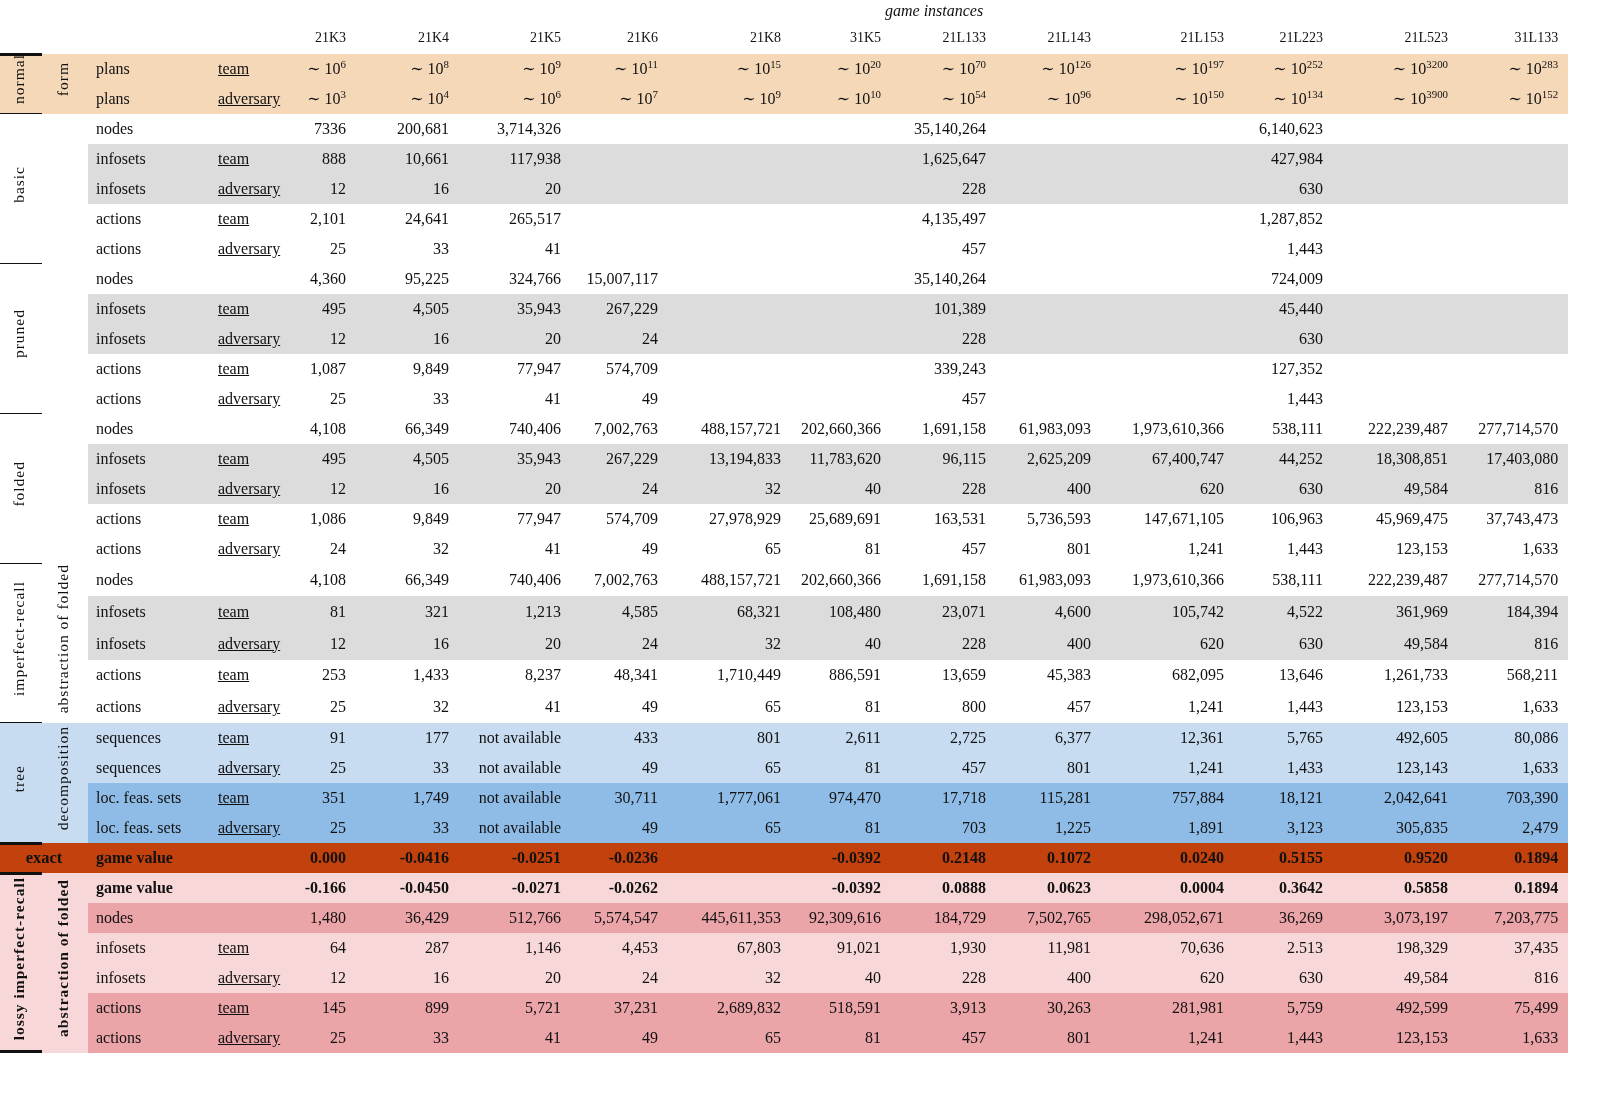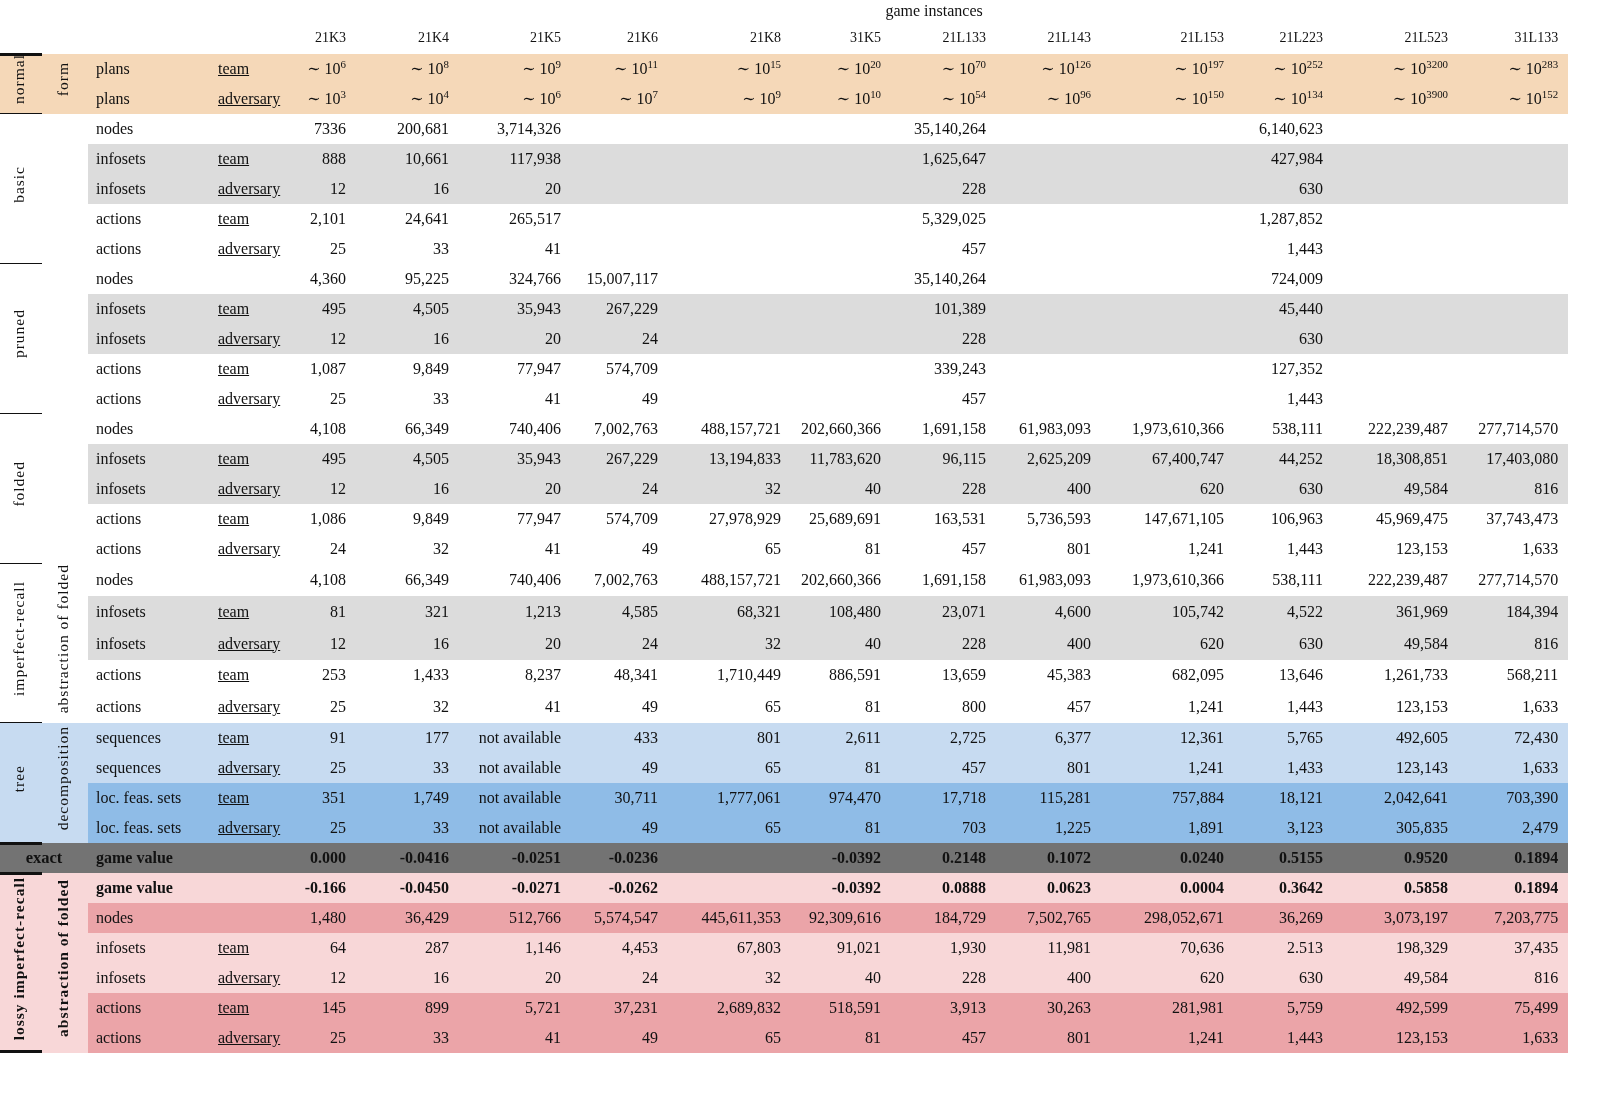--- a/index.html
+++ b/index.html
@@ -1,40 +1,40 @@
 <!DOCTYPE html>
 <html style="--orange: #f5d8b8; --gray: #dcdcdc; --blueL: #c7dbf1; --blueD: #8fbce7; --pinkL: #f8d7d8; --pinkD: #eba4a8;"><head>
 <meta charset="utf-8">
 <style>
   html,body{margin:0;padding:0;background:#ffffff;width:1624px;height:1100px;overflow:hidden;}
   body{font-family:"Liberation Serif","DejaVu Serif",serif;color:#111;}
   table{border-collapse:separate;border-spacing:0;table-layout:fixed;width:1568px;}
   td{padding:0;font-size:16px;line-height:30px;height:30px;white-space:nowrap;overflow:visible;}
   thead td{height:auto;}
   tr.title-row td{font-size:16px;line-height:22px;height:22px;}
-  td.table-title{text-align:center;}
+  td.table-title{text-align:center;font-style:italic;}
   td.colhead{text-align:right;padding-right:10px;font-size:14px;line-height:32px;height:32px;}
   td.metric{text-align:left;padding-left:8px;margin-top:20px;}
   td.agent{text-align:left;padding-left:4px;text-decoration:underline;}
   td.val{text-align:right;padding-right:10px;}
   sup{font-size:0.68em;line-height:0;}
   
   td.rot{text-align:center;vertical-align:middle;}
   td.rot > span{display:inline-block;writing-mode:vertical-rl;transform:rotate(180deg);white-space:nowrap;font-size:15.5px;letter-spacing:1px;}
   td.exact-label{text-align:center;font-weight:bold;font-size:16.5px;}
   tr.bold td{font-weight:bold;}
   
   tr.t-orange > td{background:var(--orange);}
   tr.t-none > td{background:#ffffff;}
   tr.t-none.shaded > td.on{background:var(--gray);}
   tr.t-blue > td{background:var(--blueL);}
   tr.t-blue.shaded > td.on{background:var(--blueD);}
   tr.t-pink > td{background:var(--pinkL);}
   tr.t-pink.shaded > td.on{background:var(--pinkD);}
-  tr.t-exact > td{background:#737373;}
+  tr.t-exact > td{background:#c2410c;}
   
   .tick{position:relative;}
   .tick::before{content:"";position:absolute;left:0;top:-1px;width:42px;background:#111;}
   .tick.thick::before{height:3px;}
   .tick.thin::before{height:1px;}
   .tickbottom::after{content:"";position:absolute;left:0;bottom:0;width:42px;height:3px;background:#111;}
 </style>
 </head>
 <body>
 
@@ -165,21 +165,21 @@
       </tr>
       <tr class="t-none">
         <td class="metric on">actions</td>
         <td class="agent on">team</td>
         <td class="val on">2,101</td>
         <td class="val on">24,641</td>
         <td class="val on">265,517</td>
         <td class="val on"></td>
         <td class="val on"></td>
         <td class="val on"></td>
-        <td class="val on">5,329,025</td>
+        <td class="val on">4,135,497</td>
         <td class="val on"></td>
         <td class="val on"></td>
         <td class="val on">1,287,852</td>
         <td class="val on"></td>
         <td class="val on"></td>
       </tr>
       <tr class="t-none">
         <td class="metric on">actions</td>
         <td class="agent on">adversary</td>
         <td class="val on">25</td>
@@ -450,21 +450,21 @@
         <td class="val on">177</td>
         <td class="val on">not available</td>
         <td class="val on">433</td>
         <td class="val on">801</td>
         <td class="val on">2,611</td>
         <td class="val on">2,725</td>
         <td class="val on">6,377</td>
         <td class="val on">12,361</td>
         <td class="val on">5,765</td>
         <td class="val on">492,605</td>
-        <td class="val on">72,430</td>
+        <td class="val on">80,086</td>
       </tr>
       <tr class="t-blue">
         <td class="metric on">sequences</td>
         <td class="agent on">adversary</td>
         <td class="val on">25</td>
         <td class="val on">33</td>
         <td class="val on">not available</td>
         <td class="val on">49</td>
         <td class="val on">65</td>
         <td class="val on">81</td>

